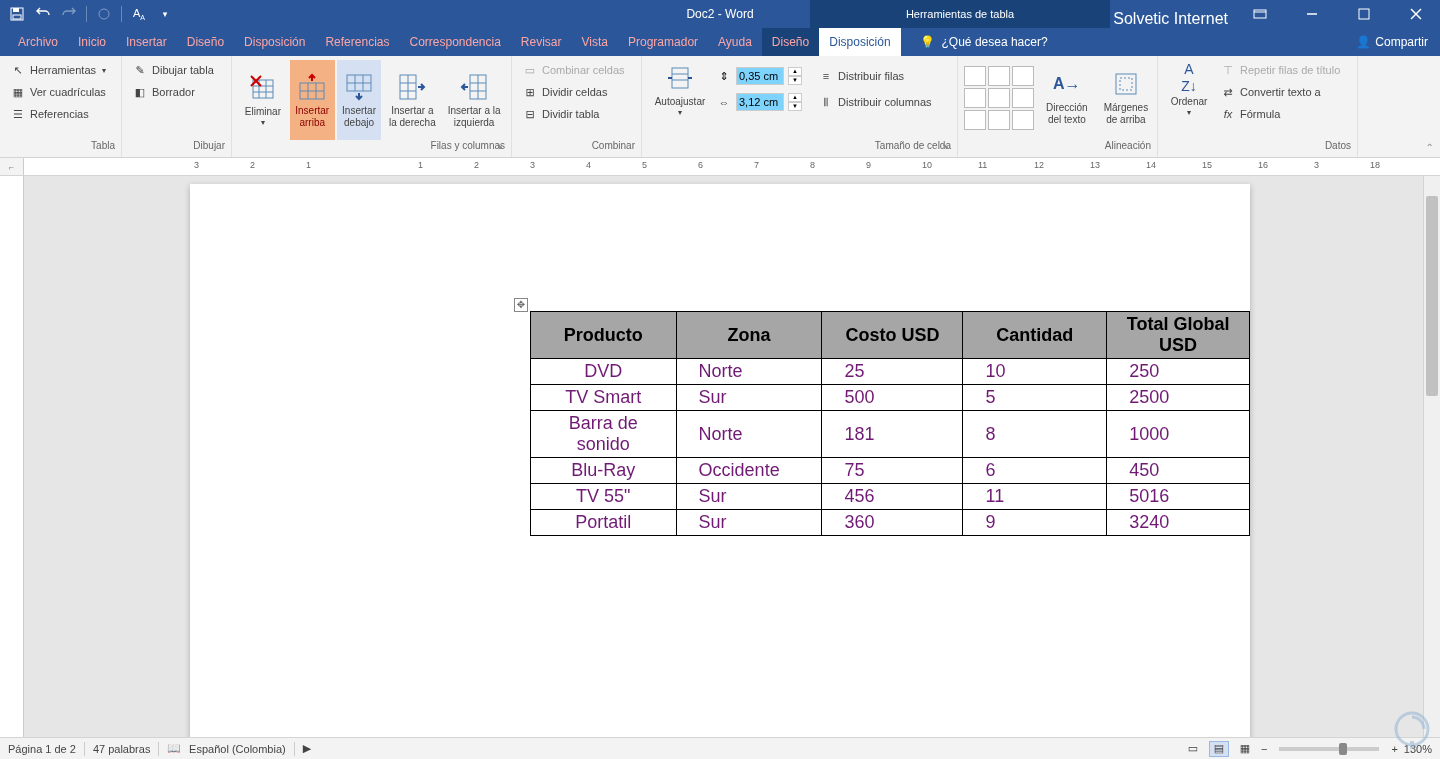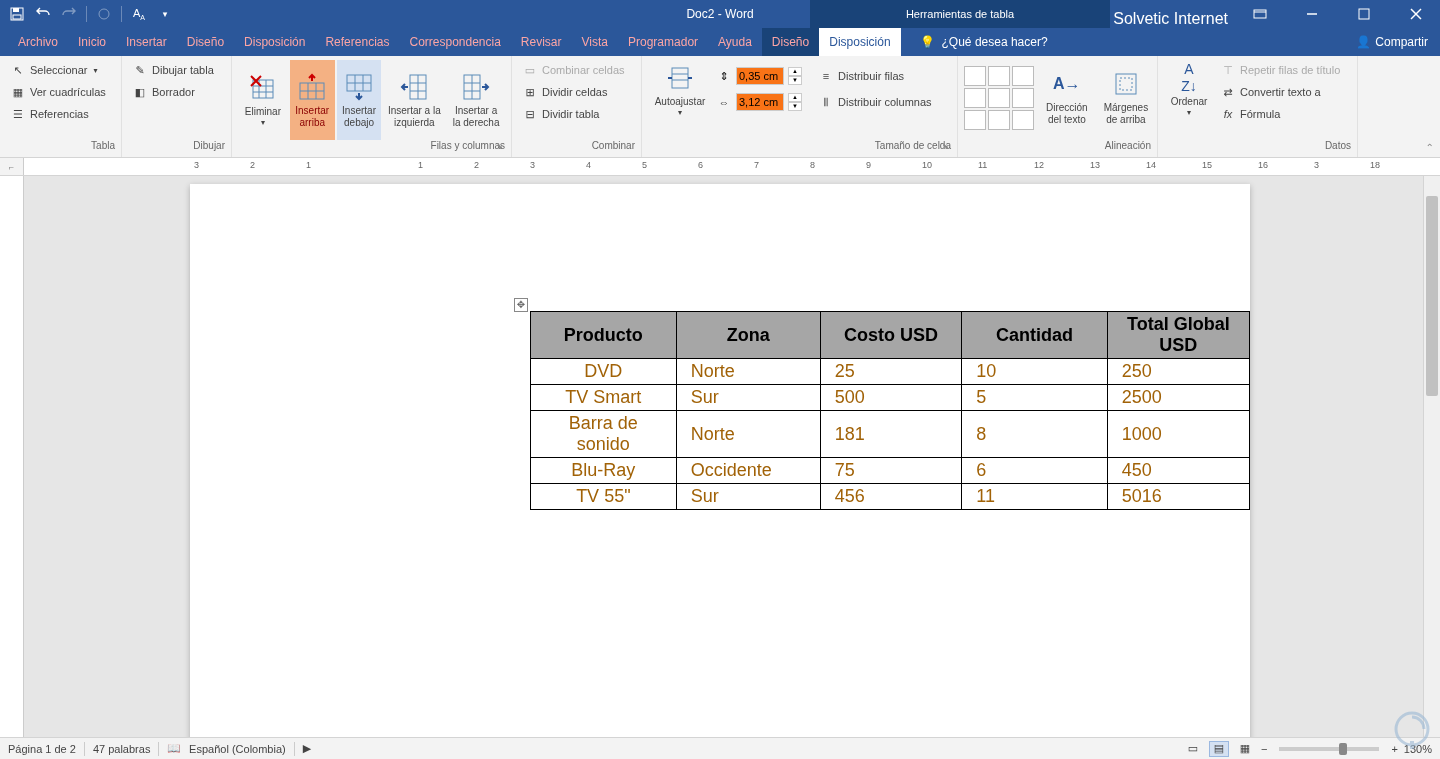--- a/index.html
+++ b/index.html
@@ -24,37 +24,37 @@
 .group-label{text-align:right;font-size:10px;color:#666;padding-bottom:2px;position:relative}
 .dlg-launch{position:absolute;right:2px;bottom:2px;font-size:8px;color:#888;cursor:pointer}
 .rbtn{display:flex;flex-direction:column;align-items:center;justify-content:center;padding:2px 4px;font-size:10px;color:#444;cursor:pointer;text-align:center;line-height:1.2}
 .rbtn.highlight{background:#f4b183;color:#8b0000}
 .rbtn.hover2{background:#d5e1f2}
 .rrow{display:flex;align-items:center;gap:4px;font-size:11px;color:#444;padding:2px 4px;cursor:pointer;white-space:nowrap}
 .rrow.disabled{color:#aaa}
 .ricon{width:16px;height:16px;display:inline-flex;align-items:center;justify-content:center}
 .ricon-lg{width:32px;height:32px;display:flex;align-items:center;justify-content:center;margin-bottom:2px}
 .spin-box{display:flex;align-items:center;gap:4px;font-size:11px;padding:1px 2px}
-.spin-input{width:48px;height:18px;border:1px solid #ccc;background:#f97316;font-size:11px;padding:0 2px}
+.spin-input{width:48px;height:18px;border:1px solid #ccc;background:#7dd3fc;font-size:11px;padding:0 2px}
 .spin-btns{display:flex;flex-direction:column}
 .spin-btn{width:14px;height:9px;border:1px solid #ccc;background:#fff;font-size:6px;line-height:7px;text-align:center;cursor:pointer}
 .align-grid{display:grid;grid-template-columns:repeat(3,22px);grid-template-rows:repeat(3,20px);gap:2px}
 .align-cell{border:1px solid #bbb;background:#fff;cursor:pointer;display:flex;align-items:center;justify-content:center}
 .collapse{position:absolute;right:6px;bottom:4px;font-size:10px;color:#888;cursor:pointer}
 .ruler-area{background:#fff;height:18px;border-bottom:1px solid #d4d4d4;position:relative;overflow:hidden}
 .ruler-corner{position:absolute;left:0;top:0;width:24px;height:18px;background:#f3f3f3;border-right:1px solid #ccc;font-size:9px;text-align:center;line-height:18px;color:#888}
 .ruler-h{position:absolute;left:24px;right:0;top:0;height:18px;font-size:9px;color:#666}
 .ruler-tick{position:absolute;top:2px;font-size:9px}
 .doc-area{position:absolute;top:176px;left:0;right:17px;bottom:22px;background:#e6e6e6;overflow:hidden}
 .ruler-v{position:absolute;left:0;top:0;width:24px;bottom:0;background:#fff;border-right:1px solid #ccc}
 .page{position:absolute;left:190px;top:8px;width:1060px;height:560px;background:#fff;box-shadow:0 2px 6px rgba(0,0,0,0.25)}
 .tbl-handle{position:absolute;left:324px;top:114px;width:14px;height:14px;border:1px solid #888;background:#fff;font-size:10px;text-align:center;line-height:12px;cursor:move;color:#666}
 .doc-table{position:absolute;left:340px;top:127px;border-collapse:collapse;font-family:Arial;font-size:18px}
 .doc-table th{background:#a6a6a6;border:1px solid #000;padding:2px 6px;text-align:center;font-weight:bold;color:#000}
-.doc-table td{border:1px solid #000;padding:2px 14px;color:#a16207}
+.doc-table td{border:1px solid #000;padding:2px 22px;color:#701a75}
 .doc-table td.c{text-align:center}
 .scroll-v{position:absolute;right:0;top:176px;width:17px;bottom:22px;background:#f0f0f0;border-left:1px solid #d4d4d4}
 .scroll-thumb{position:absolute;left:2px;right:2px;top:20px;height:200px;background:#c1c1c1;border-radius:2px}
 .statusbar{position:absolute;bottom:0;left:0;right:0;height:22px;background:#f3f3f3;border-top:1px solid #d4d4d4;display:flex;align-items:center;font-size:11px;color:#444;padding:0 8px}
 .statusbar .sep{width:1px;height:14px;background:#ccc;margin:0 8px}
 .status-right{position:absolute;right:8px;display:flex;align-items:center;gap:6px}
 .zoom-slider{width:100px;height:4px;background:#ccc;position:relative;margin:0 6px}
 .zoom-thumb{position:absolute;left:60px;top:-4px;width:8px;height:12px;background:#888;border-radius:2px}
 .view-btn{width:20px;height:16px;border:1px solid transparent;cursor:pointer;display:flex;align-items:center;justify-content:center}
 .view-btn.active{background:#d5e1f2;border-color:#9bb8e0}
@@ -147,21 +147,21 @@
       <span>Compartir</span>
     </div>
 </div>
 
 <div class="ribbon">
 
   <div class="ribbon-group" style="width:122px">
     <div class="group-content" style="flex-direction:column;gap:2px">
       <div class="rrow">
           <span class="ricon">↖</span>
-          <span>Seleccionar</span>
+          <span>Herramientas</span>
           <span style="font-size:8px;margin-left:2px">▾</span>
         </div>
       <div class="rrow">
           <span class="ricon">▦</span>
           <span>Ver cuadrículas</span>
         </div>
       <div class="rrow">
           <span class="ricon">☰</span>
           <span>Referencias</span>
         </div>
@@ -217,43 +217,43 @@
             <svg width="28" height="28">
               <rect x="2" y="2" width="24" height="16" fill="none" stroke="#5b8bb8"></rect>
               <line x1="2" y1="10" x2="26" y2="10" stroke="#5b8bb8"></line>
               <line x1="10" y1="2" x2="10" y2="18" stroke="#5b8bb8"></line>
               <line x1="18" y1="2" x2="18" y2="18" stroke="#5b8bb8"></line>
               <path d="M14 20 L14 26 M11 23 L14 26 L17 23" stroke="#2b579a" stroke-width="2" fill="none"></path>
             </svg>
           </div>
         <span>Insertar debajo</span>
       </div>
+      <div class="rbtn" style="width:58px">
+        <div class="ricon-lg">
+            <svg width="28" height="28">
+              <rect x="2" y="2" width="16" height="24" fill="none" stroke="#5b8bb8"></rect>
+              <line x1="10" y1="2" x2="10" y2="26" stroke="#5b8bb8"></line>
+              <line x1="2" y1="10" x2="18" y2="10" stroke="#5b8bb8"></line>
+              <line x1="2" y1="18" x2="18" y2="18" stroke="#5b8bb8"></line>
+              <path d="M20 14 L26 14 M23 11 L26 14 L23 17" stroke="#2b579a" stroke-width="2" fill="none"></path>
+            </svg>
+          </div>
+        <span>Insertar a la derecha</span>
+      </div>
       <div class="rbtn" style="width:62px">
         <div class="ricon-lg">
             <svg width="28" height="28">
               <rect x="10" y="2" width="16" height="24" fill="none" stroke="#5b8bb8"></rect>
               <line x1="18" y1="2" x2="18" y2="26" stroke="#5b8bb8"></line>
               <line x1="10" y1="10" x2="26" y2="10" stroke="#5b8bb8"></line>
               <line x1="10" y1="18" x2="26" y2="18" stroke="#5b8bb8"></line>
               <path d="M2 14 L8 14 M5 11 L2 14 L5 17" stroke="#2b579a" stroke-width="2" fill="none"></path>
             </svg>
           </div>
         <span>Insertar a la izquierda</span>
-      </div>
-      <div class="rbtn" style="width:58px">
-        <div class="ricon-lg">
-            <svg width="28" height="28">
-              <rect x="2" y="2" width="16" height="24" fill="none" stroke="#5b8bb8"></rect>
-              <line x1="10" y1="2" x2="10" y2="26" stroke="#5b8bb8"></line>
-              <line x1="2" y1="10" x2="18" y2="10" stroke="#5b8bb8"></line>
-              <line x1="2" y1="18" x2="18" y2="18" stroke="#5b8bb8"></line>
-              <path d="M20 14 L26 14 M23 11 L26 14 L23 17" stroke="#2b579a" stroke-width="2" fill="none"></path>
-            </svg>
-          </div>
-        <span>Insertar a la derecha</span>
       </div>
     </div>
     <div class="group-label"><span>Filas y columnas</span><span class="dlg-launch">⬊</span></div>
   </div>
 
   <div class="ribbon-group" style="width:130px">
     <div class="group-content" style="flex-direction:column;gap:2px">
       <div class="rrow disabled">
           <span class="ricon">▭</span>
           <span>Combinar celdas</span>
@@ -450,20 +450,27 @@
             <td>6</td>
             <td>450</td>
           </tr>
           <tr>
             <td class="c">TV 55"</td>
             <td>Sur</td>
             <td>456</td>
             <td>11</td>
             <td>5016</td>
           </tr>
+          <tr>
+            <td class="c">Portatil</td>
+            <td>Sur</td>
+            <td>360</td>
+            <td>9</td>
+            <td>3240</td>
+          </tr>
         </tbody>
     </table>
   </div>
 </div>
 
 <div class="scroll-v">
   <div class="scroll-thumb"></div>
 </div>
 
 <div class="statusbar">

